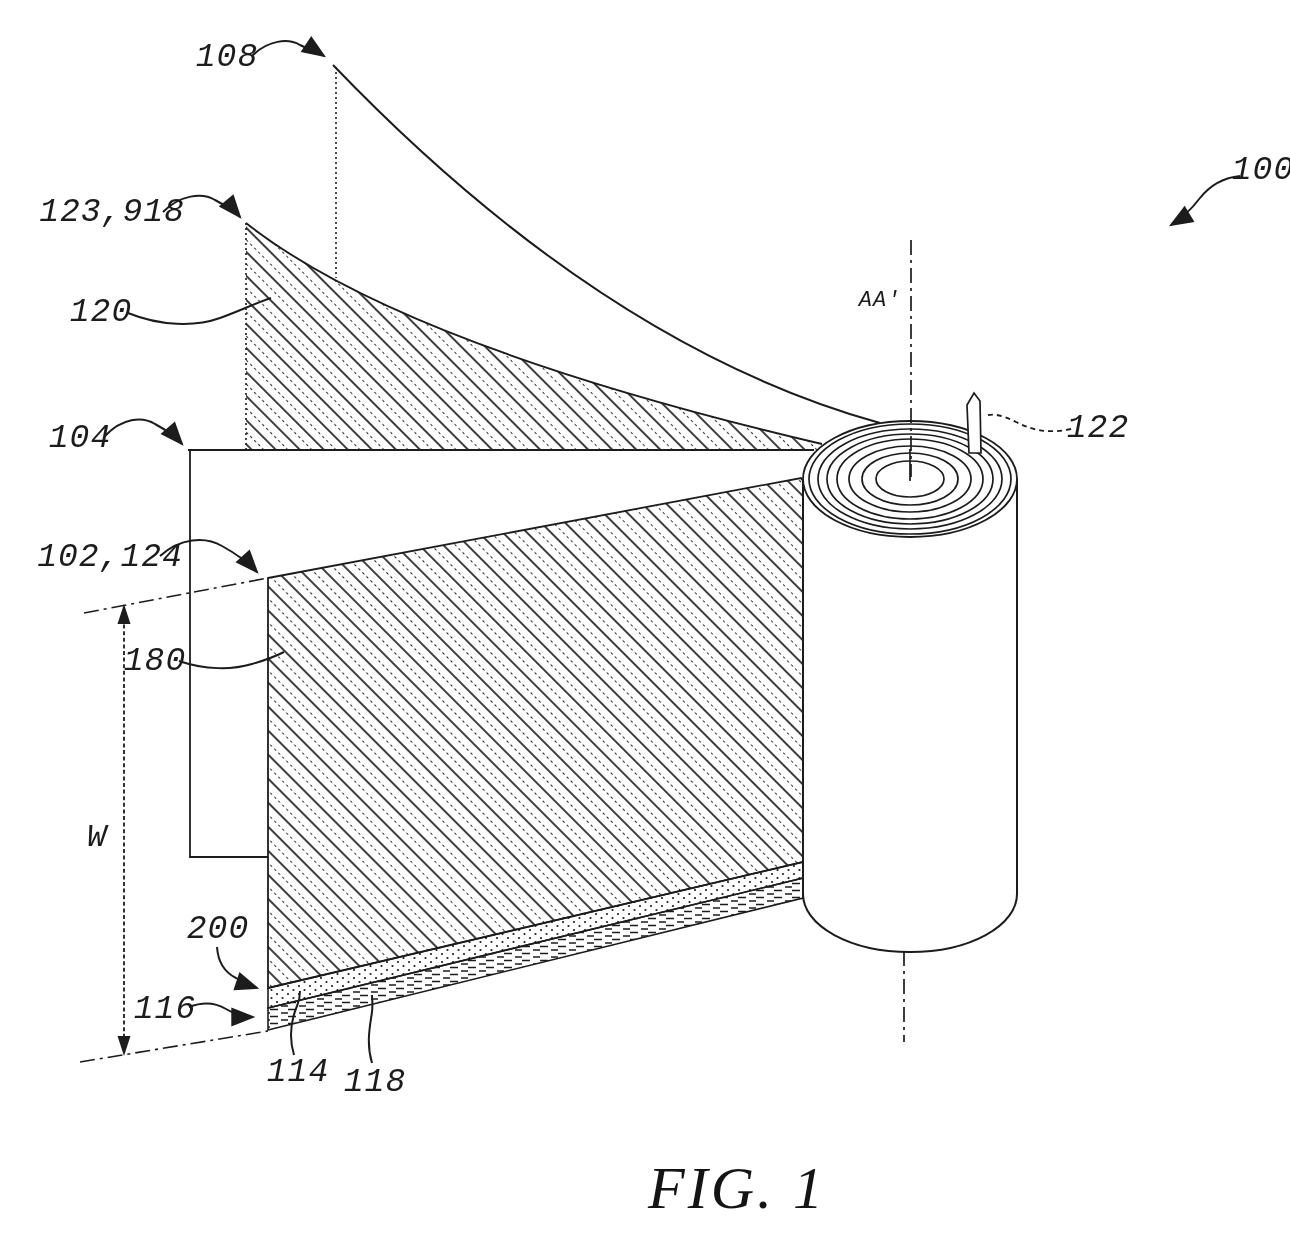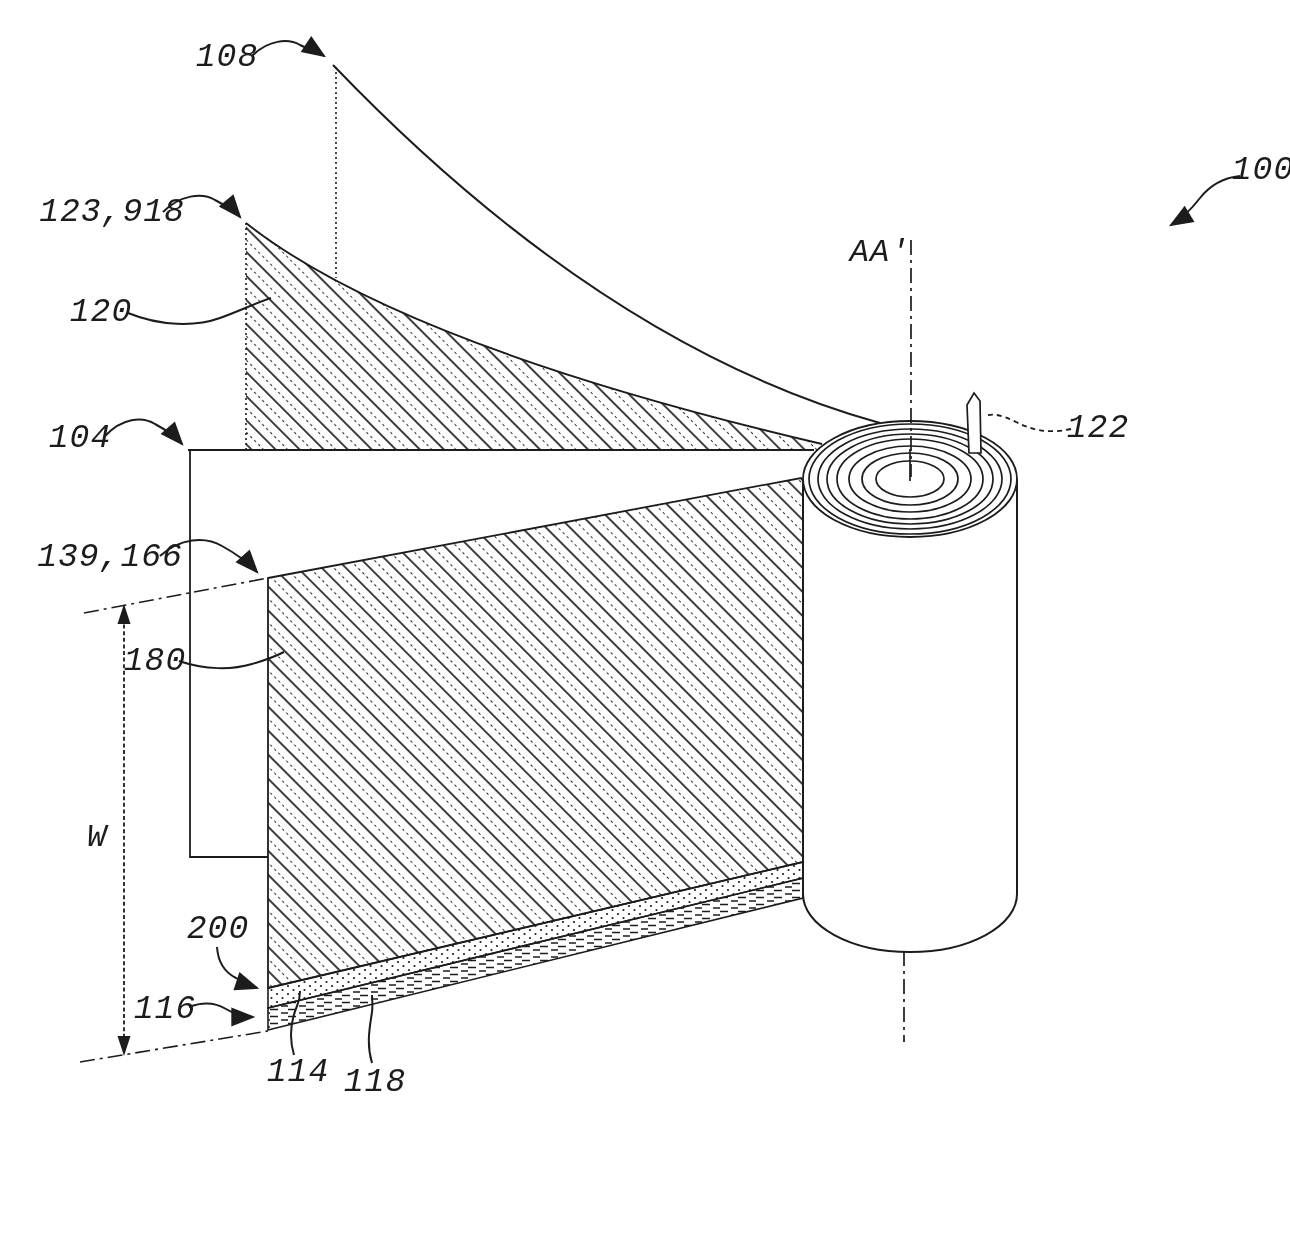--- a/index.html
+++ b/index.html
@@ -15,21 +15,21 @@
   .ref{
     position:absolute;
     transform:translate(-50%,-50%);
     font-style:italic;
     font-size:33px;
     white-space:nowrap;
     color:#1c1c1c;
     letter-spacing:1px;
     font-family:Liberation Mono, monospace;
   }
-  .axis-label{font-size:32px;}
+  .axis-label{font-size:22px;margin-top:48px;}
   .w-label{font-size:32px;}
   .caption{
     position:absolute;
     transform:translate(-50%,-50%);
     font-style:italic;
     font-size:60px;
     letter-spacing:3px;
     color:#141414;
     white-space:nowrap;
   }
@@ -122,24 +122,25 @@
       <path d="M372,1063 C366,1043 370,1026 372,1012 C373,1004 372,999 372,995"></path>
       <path d="M1071,429 C1048,434 1032,430 1016,422 C1002,415 993,413 985,416" stroke-dasharray="5 4" stroke-width="1.8"></path>
     </g>
   </svg>
 
   <span class="ref" style="left:1263px;top:170px">100</span>
   <span class="ref" style="left:227px;top:57px">108</span>
   <span class="ref" style="left:112px;top:212px">123,918</span>
   <span class="ref" style="left:101px;top:312px">120</span>
   <span class="ref" style="left:80px;top:438px">104</span>
-  <span class="ref" style="left:110px;top:557px">139,166</span>
+  <span class="ref" style="left:110px;top:557px">102,124</span>
   <span class="ref" style="left:155px;top:661px">180</span>
   <span class="ref w-label" style="left:97px;top:837px">W</span>
   <span class="ref" style="left:218px;top:929px">200</span>
   <span class="ref" style="left:165px;top:1009px">116</span>
   <span class="ref" style="left:298px;top:1072px">114</span>
   <span class="ref" style="left:375px;top:1082px">118</span>
   <span class="ref" style="left:1098px;top:428px">122</span>
   <span class="ref axis-label" style="left:880px;top:252px">AA'</span>
 
+  <span class="caption" style="left:737px;top:1188px">FIG. 1</span>
 
 </div>
 
 </body></html>

